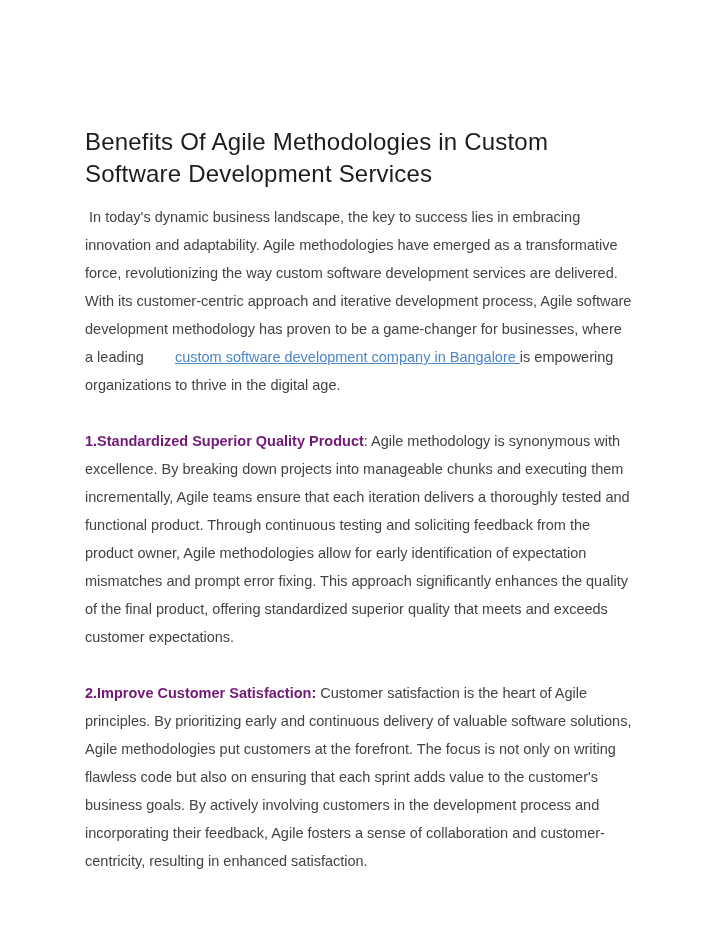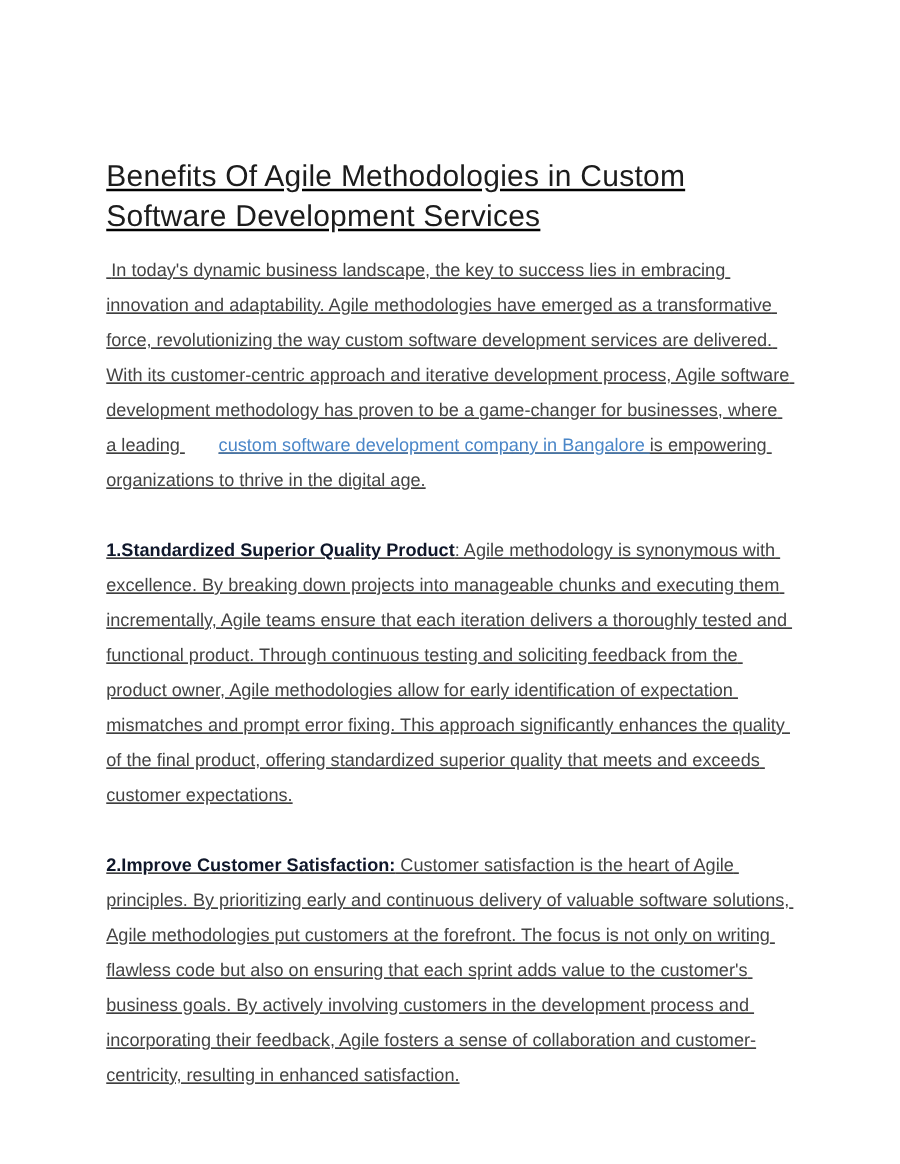--- a/index.html
+++ b/index.html
@@ -9,21 +9,20 @@
   }
   .page {
     position: relative;
     width: 720px;
     height: 931px;
     background: #ffffff;
     box-sizing: border-box;
     padding: 126px 80px 0 85px;
     font-family: "Liberation Sans", "DejaVu Sans", sans-serif;
     overflow: hidden;
-    text-decoration: underline;
   }
   .doc-title {
     margin: 0 0 13px 0;
     max-width: 560px;
     font-size: 24px;
     line-height: 32px;
     font-weight: 400;
     color: #1c1c1c;
     letter-spacing: 0.2px;
   }
@@ -31,21 +30,21 @@
     margin: 0 0 28px 0;
     max-width: 547px;
     font-size: 14.5px;
     line-height: 28px;
     font-weight: 400;
     color: #434343;
     white-space: pre-wrap;
   }
   .doc-paragraph strong {
     font-weight: 700;
-    color: #0f172a;
+    color: #701a75;
   }
   .doc-link {
     color: #4a86c8;
     text-decoration: underline;
     text-decoration-color: #4a86c8;
     cursor: pointer;
     margin-left: 27px;
   }
 </style>
 </head>

